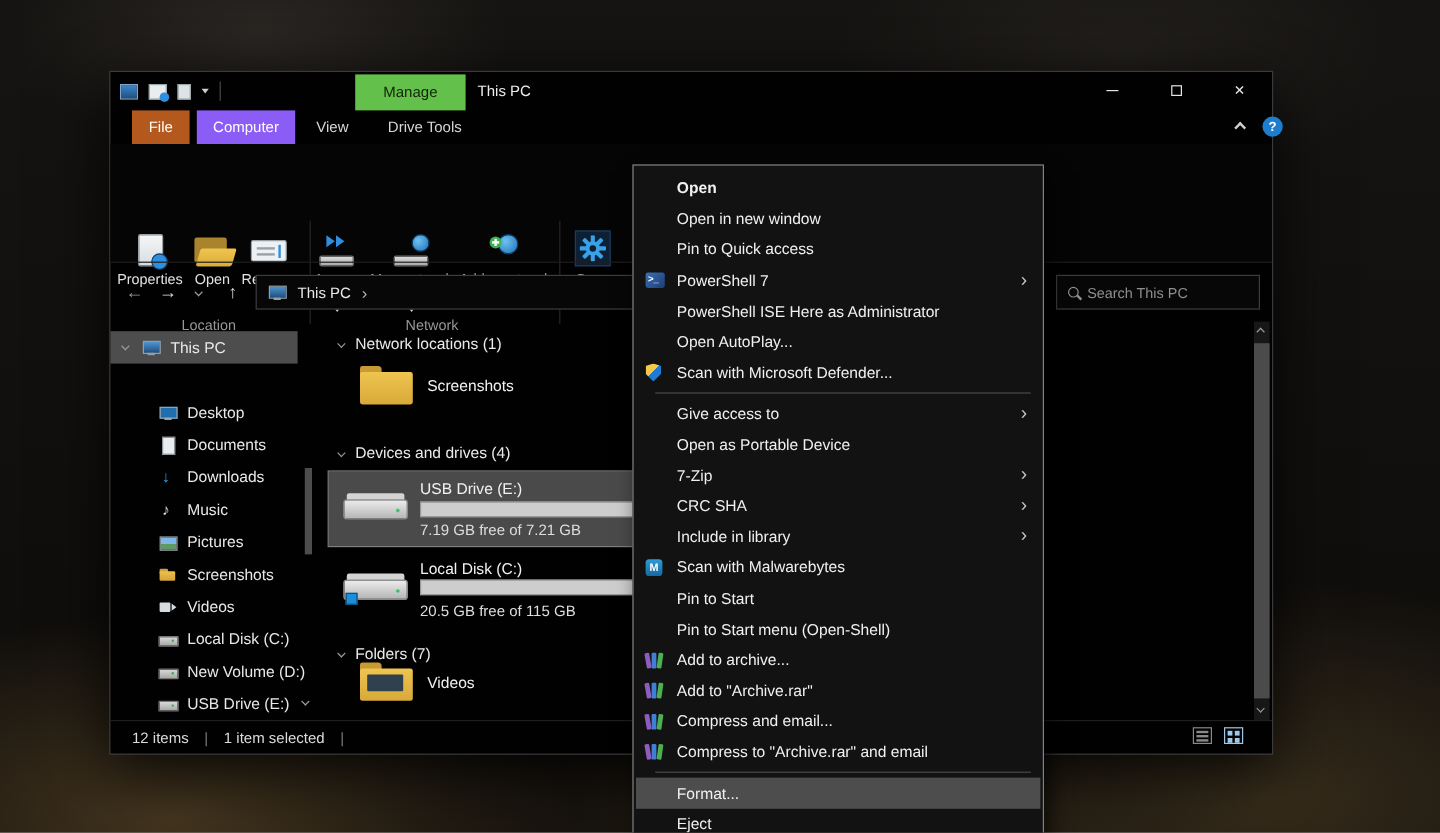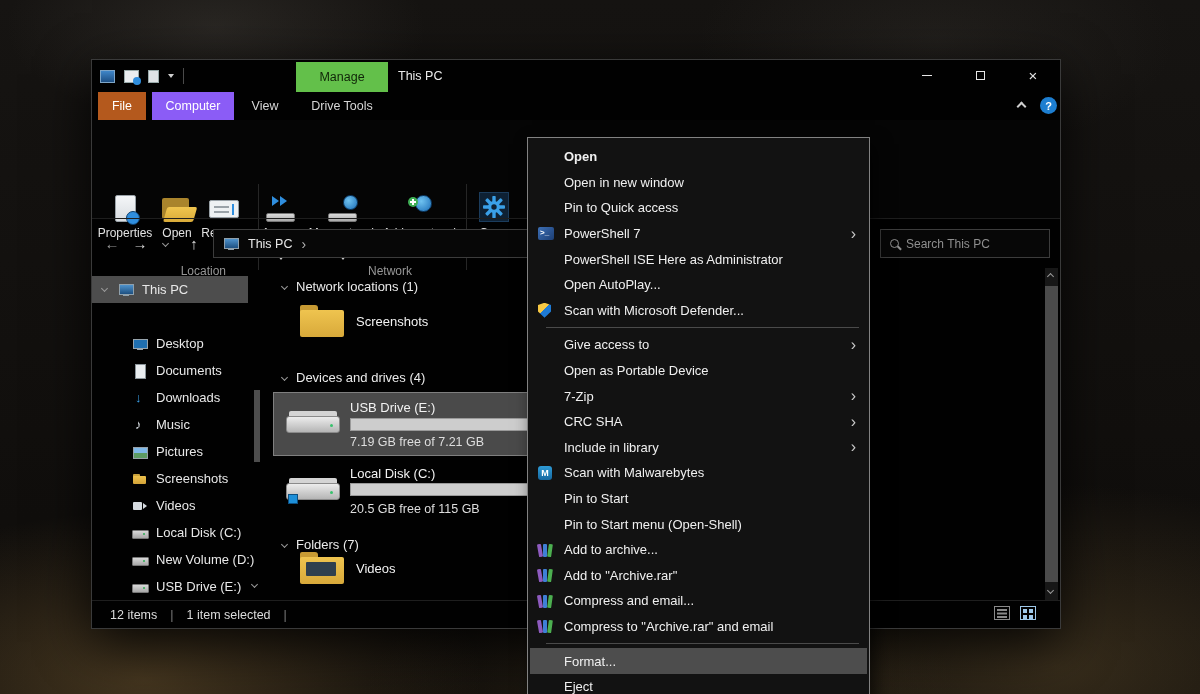--- a/index.html
+++ b/index.html
@@ -27,37 +27,37 @@
   .qsep{width:1px;height:16px;background:#4a4a4a}
   .ttl-title{position:absolute;left:306px;top:0;height:32px;display:flex;align-items:center;color:#ececec;font-size:12.5px}
   .manage-tab{position:absolute;left:204px;top:2px;width:92px;height:30px;background:#63c04a;display:flex;align-items:center;justify-content:center;font-size:12.5px;color:#102508}
   .wbtn{position:absolute;top:0;width:46px;height:31px;display:flex;align-items:center;justify-content:center}
   .gl-min{width:10px;height:1px;background:#e6e6e6}
   .gl-max{width:9px;height:9px;border:1px solid #e6e6e6}
   .gl-close{color:#e6e6e6;font-size:15px;line-height:1}
   .gl-close::before{content:"×"}
 
   
-  .tabrow{position:absolute;left:0;top:32px;width:100%;height:28px}
+  .tabrow{position:absolute;left:12px;top:32px;width:100%;height:28px}
   .rtab{position:absolute;top:0;height:28px;display:flex;align-items:center;justify-content:center;font-size:12.5px;color:#d6d6d6}
   .rtab.file{background:#b4591d;color:#fff}
   .rtab.active{background:#8b5cf6;color:#fff}
   .chev{display:inline-block;width:7px;height:7px;border-right:2px solid #cfcfcf;border-bottom:2px solid #cfcfcf}
   .chev.up{transform:rotate(-135deg)}
   .chev.down{transform:rotate(45deg)}
   .chev.sm{width:5px;height:5px;border-width:1.6px;border-color:#9a9a9a}
   .help-ic{position:absolute;width:17px;height:17px;border-radius:50%;background:#1d7ed0;color:#fff;font-size:11px;font-weight:bold;display:flex;align-items:center;justify-content:center}
   .help-ic::before{content:"?"}
 
   
   .ribbon{position:absolute;left:0;top:60px;width:100%;height:98px;background:#050505}
   .ribbon-line{position:absolute;left:0;top:158px;width:100%;height:1px;background:#1e1e1e}
   .rbtn{position:absolute;top:66px;display:flex;flex-direction:column;align-items:center;color:#e2e2e2;font-size:12px;line-height:14px;text-align:center}
   .rico{height:36px;display:flex;align-items:flex-end;justify-content:center;margin-bottom:4px}
-  .rgroup{position:absolute;top:144px;color:#979797;font-size:12px;text-align:right}
+  .rgroup{position:absolute;top:144px;color:#979797;font-size:12px;text-align:center}
   .rsep{position:absolute;top:64px;height:86px;width:1px;background:#262626}
   .ri-page{position:relative;width:21px;height:27px;background:linear-gradient(#f4f6f8,#d9dde1);border:1px solid #9aa2a8;border-radius:2px}
   .ri-page::after{content:"";position:absolute;right:-5px;bottom:-4px;width:12px;height:12px;border-radius:50%;background:#2f8ede;border:1px solid #0d3e6b}
   .ri-openf{position:relative;width:30px;height:25px}
   .ri-openf::before{content:"";position:absolute;left:0;top:1px;width:27px;height:21px;background:#a9842c;border-radius:2px}
   .ri-openf::after{content:"";position:absolute;left:1px;bottom:0;width:30px;height:15px;background:linear-gradient(#f0c54f,#d9ab39);transform:skewX(-16deg);transform-origin:bottom left;border-radius:2px}
   .ri-rename{position:relative;width:30px;height:18px;background:#eef1f3;border:1px solid #98a0a6;border-radius:2px;margin-bottom:4px}
   .ri-rename::before{content:"";position:absolute;left:4px;top:5px;width:15px;height:2px;background:#9aa2a8;box-shadow:0 5px 0 #9aa2a8}
   .ri-rename::after{content:"";position:absolute;right:4px;top:3px;width:2px;height:11px;background:#2f8ede}
   .mini-drive{position:absolute;left:0;bottom:0;width:29px;height:9px;background:linear-gradient(#dcdcdc,#a9a9a9);border:1px solid #777;border-radius:2px}

